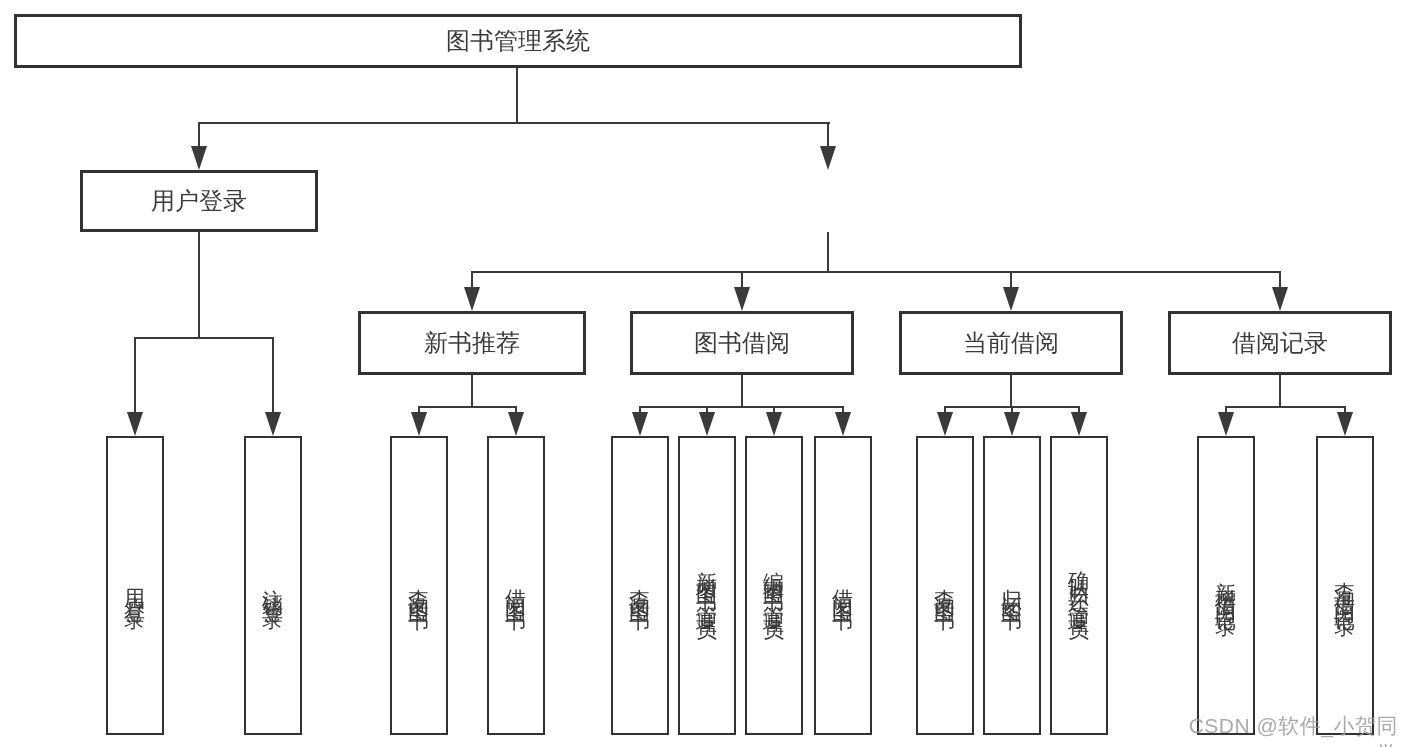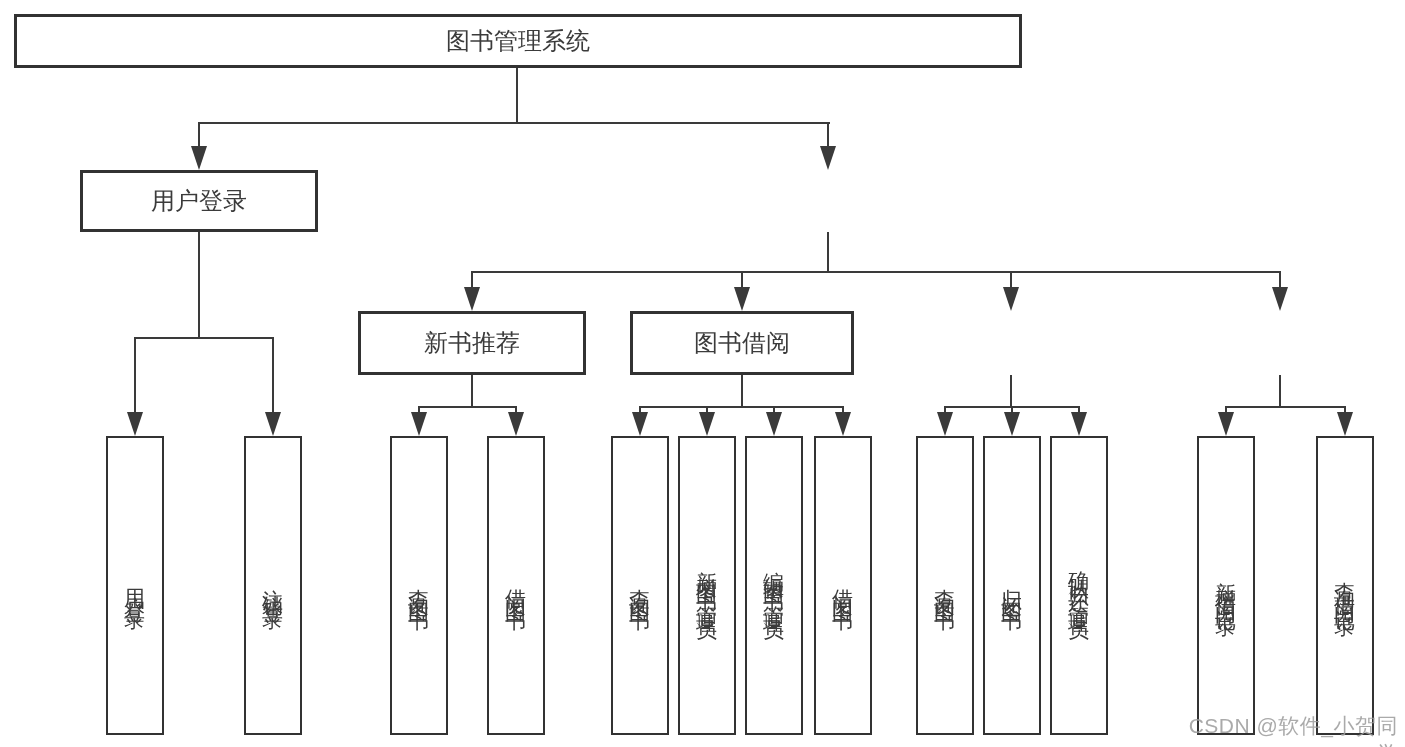--- a/index.html
+++ b/index.html
@@ -60,20 +60,22 @@
   <div class="a" style="left:464px;top:287px;"></div>
   <div class="v" style="left:741px;top:271px;height:18px;"></div>
   <div class="a" style="left:734px;top:287px;"></div>
   <div class="v" style="left:1010px;top:271px;height:18px;"></div>
   <div class="a" style="left:1003px;top:287px;"></div>
   <div class="v" style="left:1279px;top:271px;height:18px;"></div>
   <div class="a" style="left:1272px;top:287px;"></div>
 
   <div class="box" style="left:630px;top:311px;width:224px;height:64px;">图书借阅</div>
   <div class="box" style="left:358px;top:311px;width:228px;height:64px;">新书推荐</div>
+  <div class="box" style="left:899px;top:311px;width:224px;height:64px;">当前借阅</div>
+  <div class="box" style="left:1168px;top:311px;width:224px;height:64px;">借阅记录</div>
 
   <div class="v" style="left:471px;top:375px;height:33px;"></div>
   <div class="h" style="left:418px;top:406px;width:99px;"></div>
   <div class="v" style="left:418px;top:406px;height:8px;"></div>
   <div class="a" style="left:411px;top:412px;"></div>
   <div class="v" style="left:515px;top:406px;height:8px;"></div>
   <div class="a" style="left:508px;top:412px;"></div>
 
   <div class="v" style="left:741px;top:375px;height:33px;"></div>
   <div class="h" style="left:639px;top:406px;width:205px;"></div>

